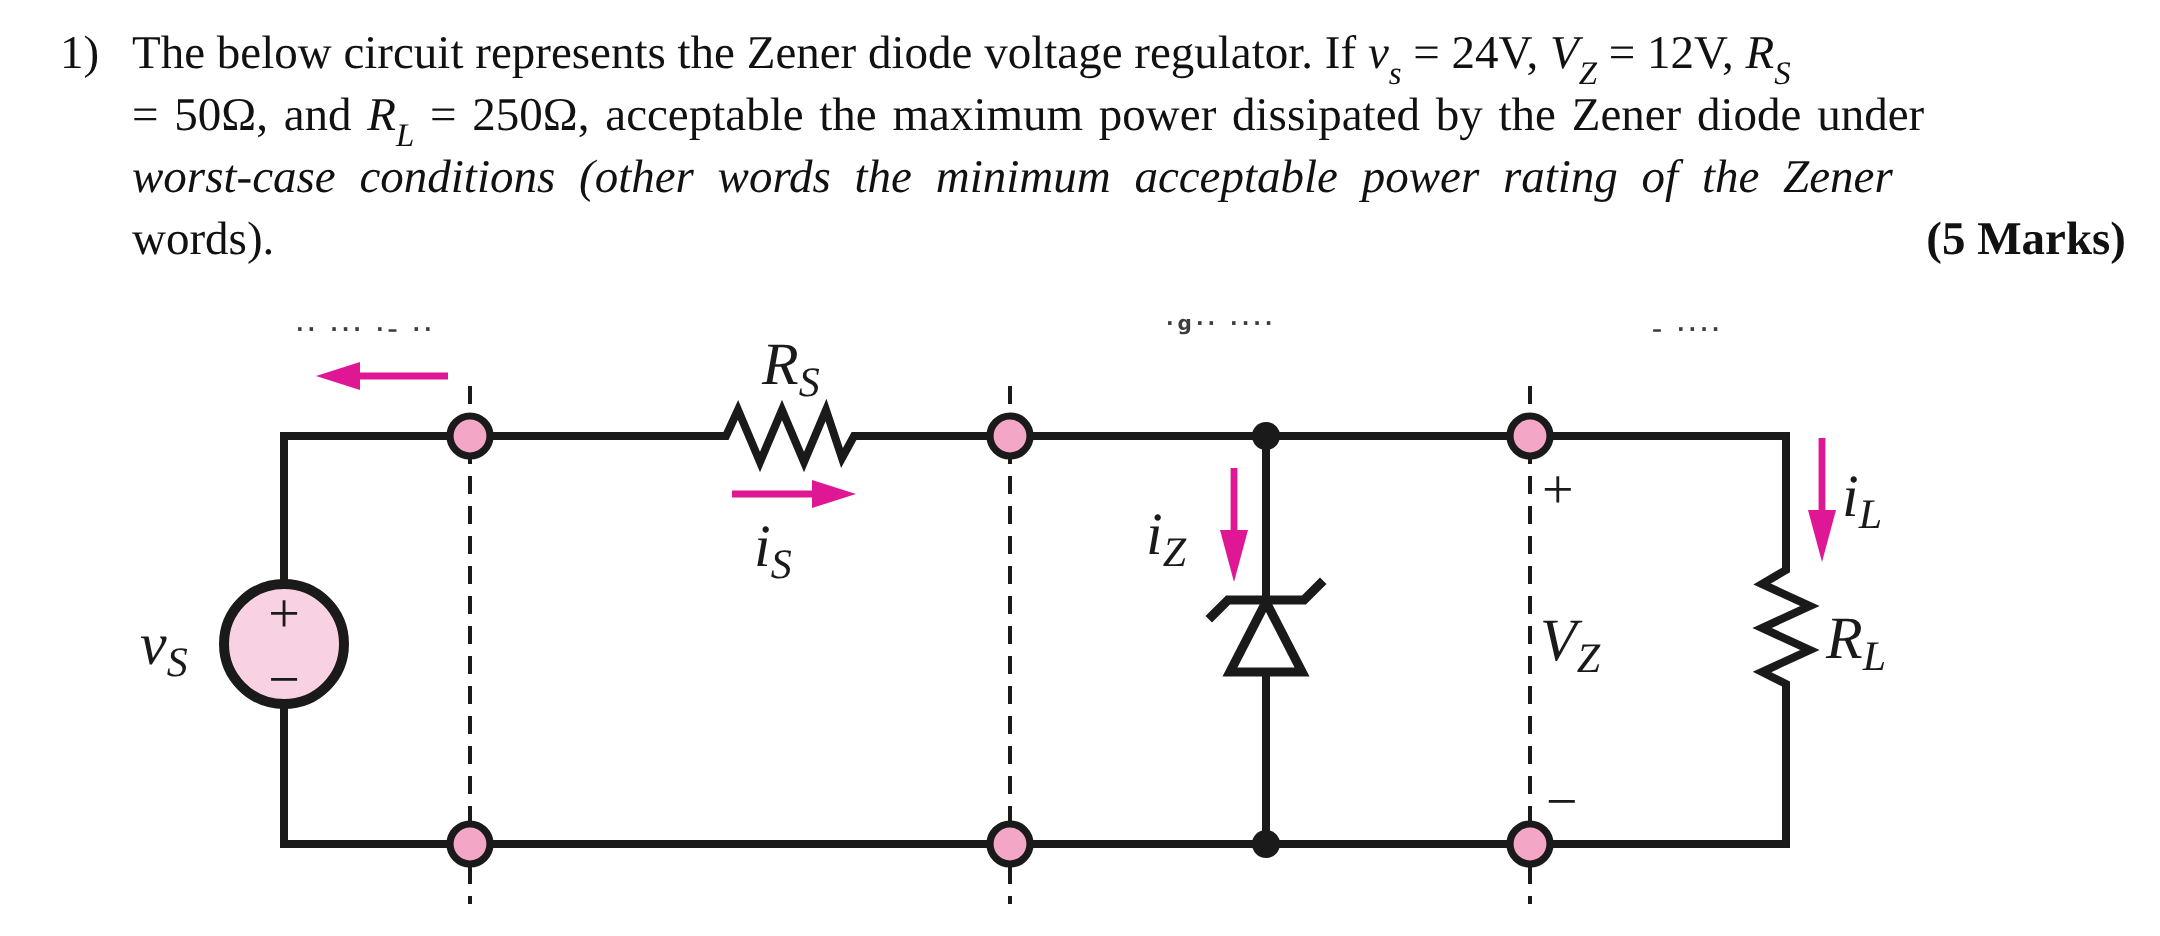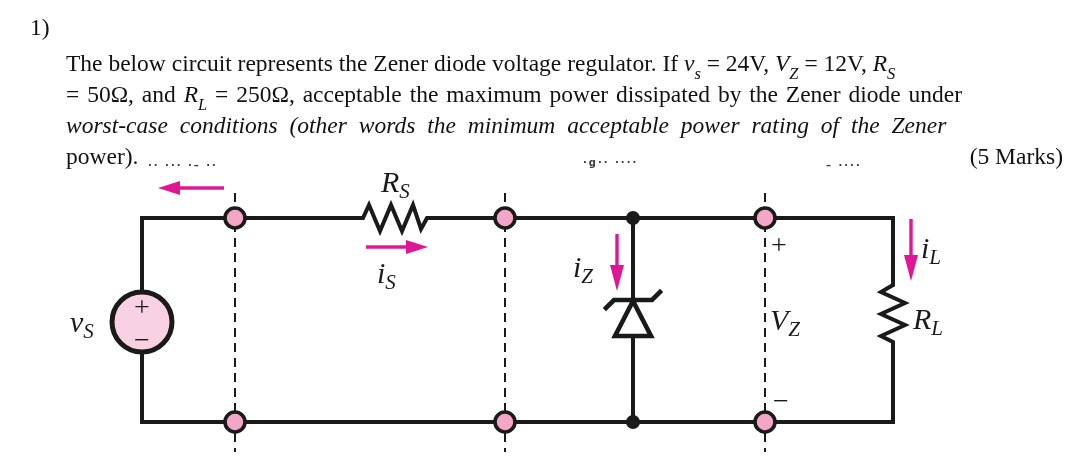--- a/index.html
+++ b/index.html
@@ -3,26 +3,26 @@
 <meta charset="utf-8">
 <style>
   html,body{margin:0;padding:0;background:#fff;}
   .page{position:relative;width:1080px;height:468px;background:#ffffff;overflow:hidden;
         font-family:"Liberation Serif",serif;color:#111;}
 
   
   .question{position:absolute;left:30px;top:12px;width:1033px;display:flex;
             font-size:23.5px;line-height:31px;}
   .qnum{width:36px;flex:none;}
-  .qbody{flex:1;min-width:0;margin-top:36px;}
+  .qbody{flex:1;min-width:0;}
   .qline{white-space:nowrap;}
   .l2{word-spacing:2px;}
   .l3{word-spacing:6px;font-style:italic;}
   .l4{display:flex;justify-content:space-between;}
-  .marks{font-weight:normal;}
+  .marks{font-weight:bold;}
   .var{font-style:italic;}
   sub{font-size:70%;font-style:italic;line-height:0;position:relative;bottom:-0.12em;}
 
   
   .frag{position:absolute;font:bold 10px "DejaVu Sans",sans-serif;color:#3c3c3c;
         letter-spacing:2px;white-space:pre;}
 
   
   .circuit{position:absolute;left:0;top:0;}
   .wire{stroke:var(--wire,#1a1a1a);stroke-width:4;fill:none;stroke-linecap:square;}
@@ -44,21 +44,21 @@
 
 <div class="page">
 
   <div class="question">
     <div class="qnum">1)</div>
     <div class="qbody">
       <div class="qline l1"><span>The below circuit represents the Zener diode voltage regulator. If </span><span class="var">v</span><sub>s</sub><span> = 24V, </span><span class="var">V</span><sub>Z</sub><span> = 12V, </span><span class="var">R</span><sub>S</sub></div>
       <div class="qline l2"><span>= 50Ω, and </span><span class="var">R</span><sub>L</sub><span> = 250Ω, acceptable the maximum power dissipated by the Zener diode under</span></div>
       <div class="qline l3">worst-case conditions (other words the minimum acceptable power rating of the Zener</div>
       <div class="qline l4">
-        <span>power).</span>
+        <span>words).</span>
         <span class="marks">(5 Marks)</span>
       </div>
     </div>
   </div>
 
   <div class="frag" style="left:148px;top:160px">·· ··· ·– ··</div>
   <div class="frag" style="left:583px;top:157px">·g·· ····</div>
   <div class="frag" style="left:826px;top:160px">– ····</div>
 
   <svg class="circuit" width="1080" height="468" viewBox="0 0 1080 468">

